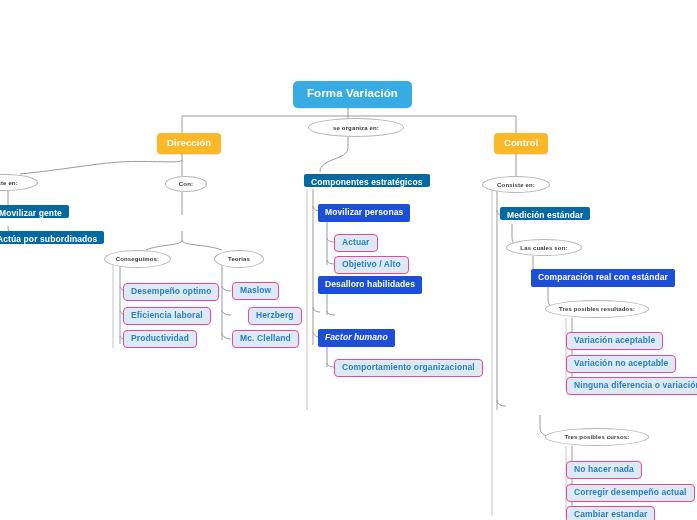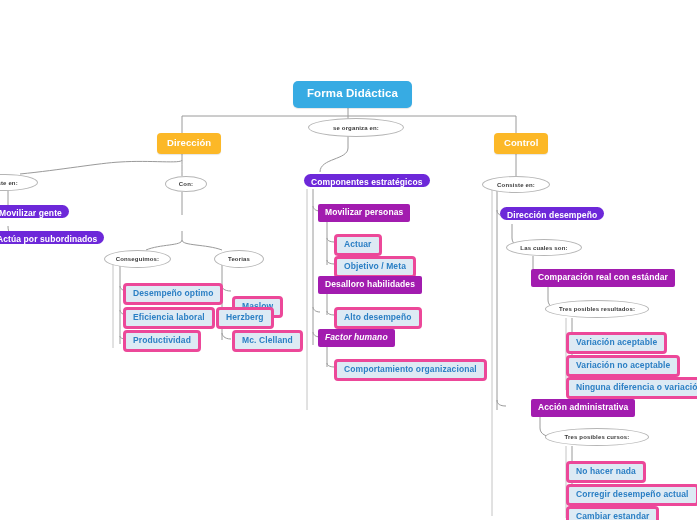--- a/index.html
+++ b/index.html
@@ -49,41 +49,41 @@
     background: #FCB827;
     color: #ffffff;
     border-radius: 4px;
     font-size: 9.5px;
     padding: 5px 10px 6px 10px;
     box-shadow: 0 1px 1px rgba(0,0,0,0.10);
   }
 
   
   .n-pink {
-    background: #6d28d9;
-    color: #ffffff;
-    border-radius: 8px;
+    background: #0369a1;
+    color: #ffffff;
+    border-radius: 2px;
     font-size: 8.5px;
     padding: 4px 7px 0 7px;
   }
 
   
   .n-tan {
-    background: #a21caf;
+    background: #1d4ed8;
     color: #ffffff;
     border-radius: 2px;
     font-size: 8.5px;
     padding: 4px 7px 5px 7px;
   }
 
   
   .n-blue {
     background: #DDEAF4;
     color: #2B7FC4;
-    border: 3px solid #ec4899;
+    border: 1px solid #ec4899;
     border-radius: 4px;
     font-size: 8.5px;
     padding: 3px 7px 4px 7px;
   }
 
   
   .n-ellipse {
     background: #ffffff;
     color: #3a3a3a;
     border: 1px solid #b5b5b5;
@@ -182,21 +182,21 @@
       <path d="M540 415 L540 428 C540 434, 546 437, 554 437"></path>
 
       <path d="M572 446 L572 515"></path>
       <path d="M566 446 L566 518" stroke="#c4c4c4"></path>
       <path d="M572 466 C572 468, 574 470, 580 470"></path>
       <path d="M572 488 C572 490, 574 492, 580 492"></path>
       <path d="M572 510 C572 512, 574 513, 580 513"></path>
     </g>
   </svg>
 
-  <div class="node n-root" style="left:293px; top:81px;">Forma Didáctica</div>
+  <div class="node n-root" style="left:293px; top:81px;">Forma Variación</div>
 
   <div class="node n-ellipse" style="left:308px; top:118px; width:96px; height:19px;">se organiza en:</div>
 
   <div class="node n-orange" style="left:157px; top:133px;">Dirección</div>
 
   <div class="node n-ellipse" style="left:-28px; top:174px; width:66px; height:17px;">siste en:</div>
 
   <div class="node n-pink" style="left:-8px; top:205px;">Movilizar gente</div>
 
   <div class="node n-pink" style="left:-10px; top:231px;">Actúa por subordinados</div>
@@ -207,61 +207,59 @@
   <div class="node n-ellipse" style="left:104px; top:250px; width:67px; height:18px;">Conseguimos:</div>
 
   <div class="node n-blue" style="left:123px; top:283px;">Desempeño optimo</div>
 
   <div class="node n-blue" style="left:123px; top:307px;">Eficiencia laboral</div>
 
   <div class="node n-blue" style="left:123px; top:330px;">Productividad</div>
 
   <div class="node n-ellipse" style="left:214px; top:250px; width:50px; height:18px;">Teorias</div>
 
-  <div class="node n-blue" style="left:232px; top:296px;text-align:center;">Maslow</div>
-
-  <div class="node n-blue" style="left:216px; top:307px;">Herzberg</div>
+  <div class="node n-blue" style="left:232px; top:282px;text-align:center;">Maslow</div>
+
+  <div class="node n-blue" style="left:248px; top:307px;">Herzberg</div>
 
   <div class="node n-blue" style="left:232px; top:330px;">Mc. Clelland</div>
 
   <div class="node n-pink" style="left:304px; top:174px;">Componentes estratégicos</div>
 
   <div class="node n-tan" style="left:318px; top:204px;">Movilizar personas</div>
 
   <div class="node n-blue" style="left:334px; top:234px;">Actuar</div>
 
-  <div class="node n-blue" style="left:334px; top:256px;">Objetivo / Meta</div>
+  <div class="node n-blue" style="left:334px; top:256px;">Objetivo / Alto</div>
 
   <div class="node n-tan" style="left:318px; top:276px;">Desalloro habilidades</div>
 
-  <div class="node n-blue" style="left:334px; top:307px;">Alto desempeño</div>
 
   <div class="node n-tan" style="left:318px; top:329px;font-style:italic;">Factor humano</div>
 
   <div class="node n-blue" style="left:334px; top:359px;">Comportamiento organizacional</div>
 
   <div class="node n-orange" style="left:494px; top:133px;">Control</div>
 
   <div class="node n-ellipse" style="left:482px; top:176px; width:68px; height:17px;">Consiste en:</div>
 
-  <div class="node n-pink" style="left:500px; top:207px;">Dirección desempeño</div>
+  <div class="node n-pink" style="left:500px; top:207px;">Medición estándar</div>
 
   <div class="node n-ellipse" style="left:506px; top:239px; width:76px; height:17px;">Las cuales son:</div>
 
   <div class="node n-tan" style="left:531px; top:269px;">Comparación real con estándar</div>
 
   <div class="node n-ellipse" style="left:545px; top:300px; width:104px; height:18px;">Tres posibles resultados:</div>
 
   <div class="node n-blue" style="left:566px; top:355px;">Variación no aceptable</div>
 
   <div class="node n-blue" style="left:566px; top:332px;">Variación aceptable</div>
 
   <div class="node n-blue" style="left:566px; top:377px;">Ninguna diferencia o variación</div>
 
-  <div class="node n-tan" style="left:531px; top:399px;">Acción administrativa</div>
 
   <div class="node n-ellipse" style="left:545px; top:428px; width:104px; height:18px;">Tres posibles cursos:</div>
 
   <div class="node n-blue" style="left:566px; top:461px;">No hacer nada</div>
 
   <div class="node n-blue" style="left:566px; top:484px;">Corregir desempeño actual</div>
 
   <div class="node n-blue" style="left:566px; top:506px;">Cambiar estandar</div>
 
 </div>

